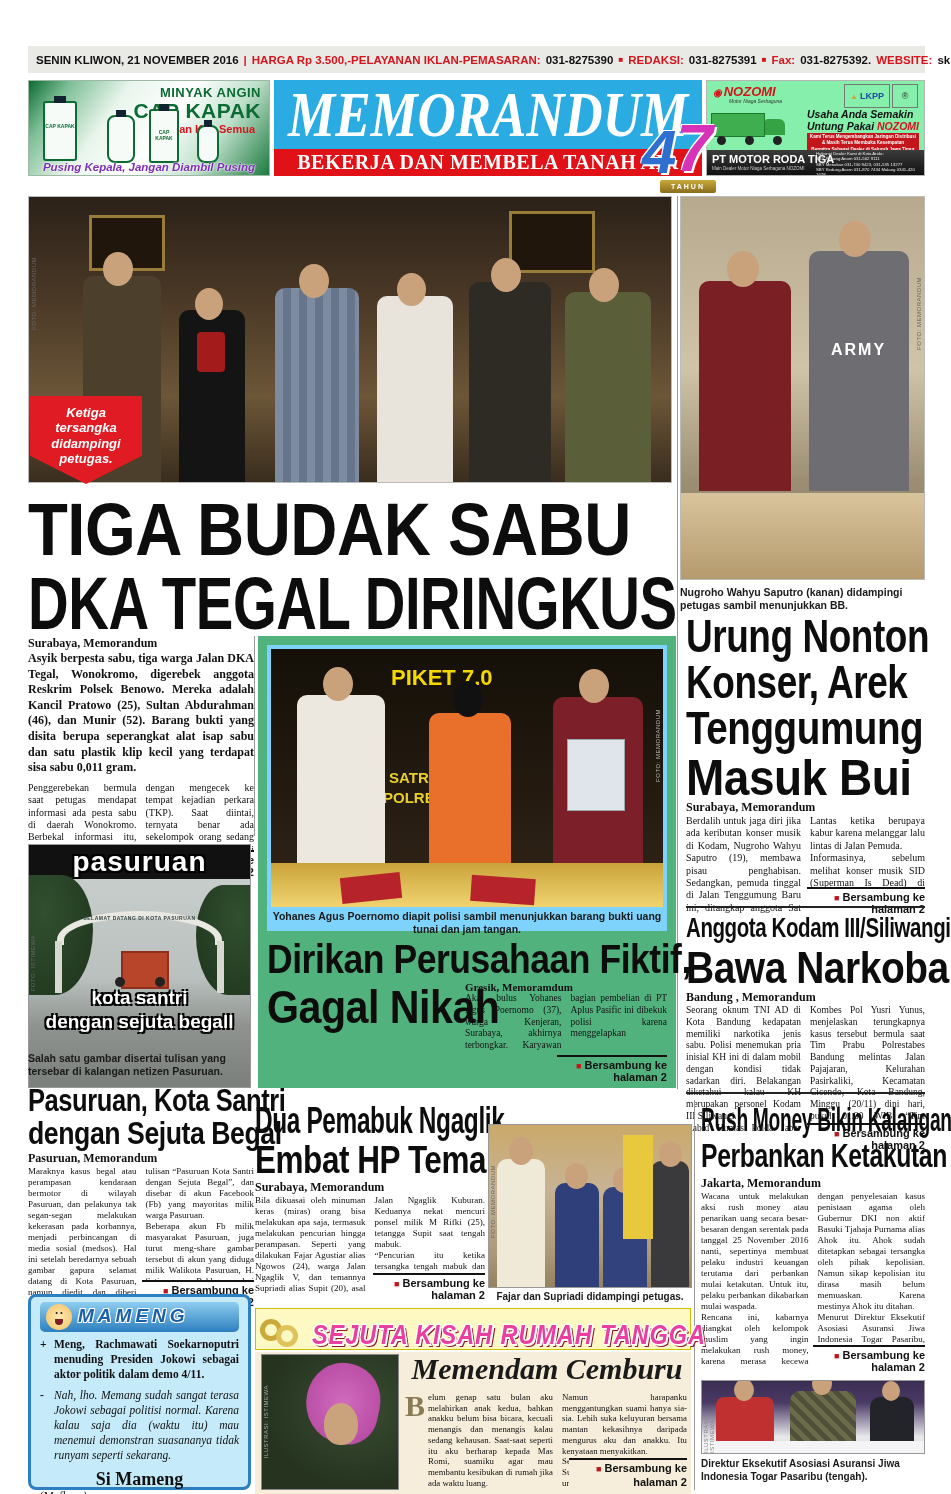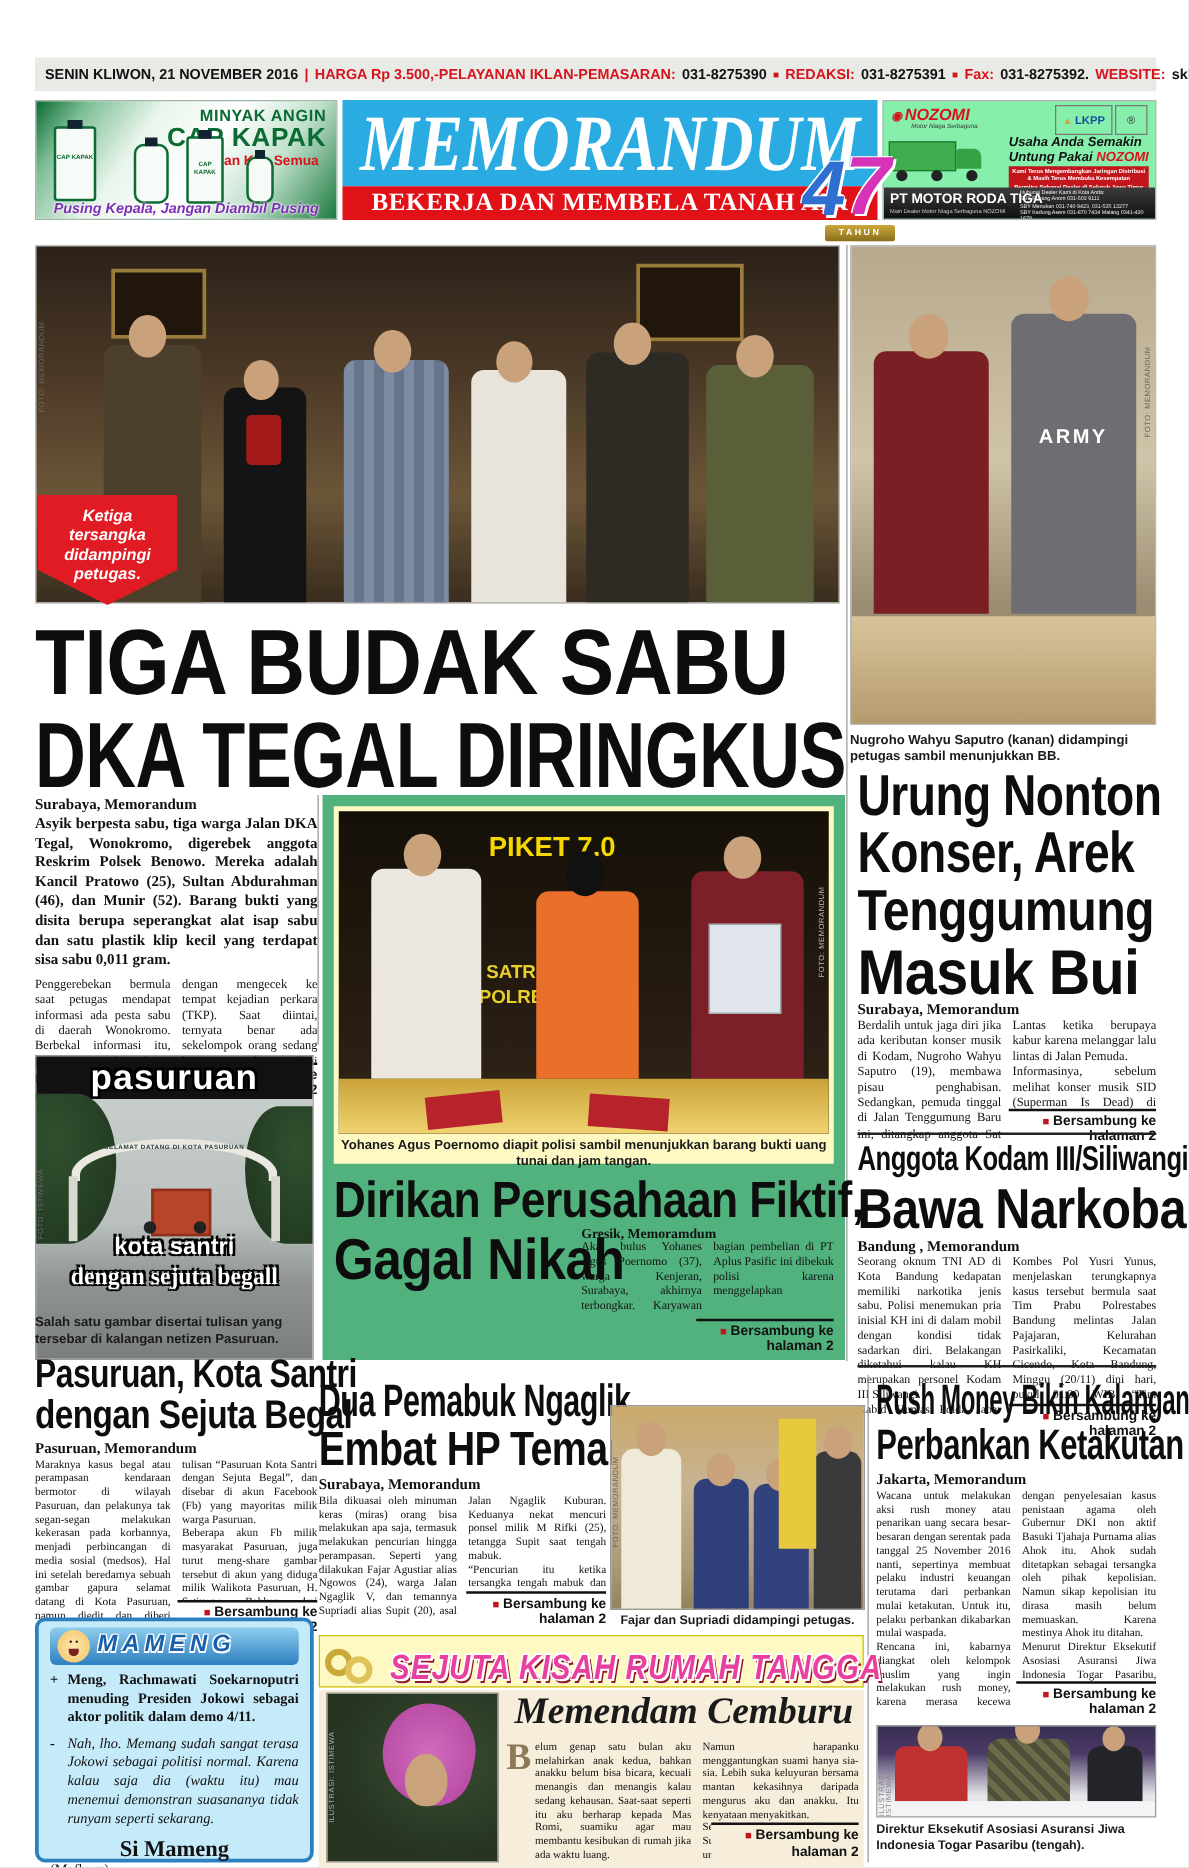--- a/index.html
+++ b/index.html
@@ -81,21 +81,21 @@
   .bd{font-family:"Liberation Serif",serif;font-size:10px;line-height:1.24;text-align:justify;}
   .c2{columns:2;column-gap:9px;}
   .cap{font-family:"Liberation Sans",sans-serif;font-weight:bold;font-size:10.5px;line-height:1.25;color:#1a1a1a;}
   .cont{position:absolute;bottom:0;right:0;border-top:2px solid #111;padding-top:2px;
     font-family:"Liberation Sans",sans-serif;font-weight:bold;font-size:11px;color:#111;text-align:right;background:inherit;}
   .cont .sqr{color:#c3161c;font-size:9px;margin-right:3px;}
   .vline{position:absolute;width:1px;background:#9a9a9a;}
   .hline{position:absolute;height:2px;background:#222;}
   
   .greenbox{left:258px;top:636px;width:418px;height:452px;background:#52b27e;box-sizing:border-box;padding:9px 9px 0;}
-  .gb-wrap{background:#fef9c3;padding:4px 4px 0;height:286px;box-sizing:border-box;}
+  .gb-wrap{background:#7dd3fc;padding:4px 4px 0;height:286px;box-sizing:border-box;}
   .gb-photo{position:relative;height:258px;background:linear-gradient(#141008,#241a10 55%,#33261a);overflow:hidden;}
   .gb-cap{text-align:center;padding-top:3px;font-size:10.5px;}
   
   .meme-txt{position:absolute;left:0;right:0;text-align:center;font-family:"Liberation Sans",sans-serif;font-weight:bold;color:#fff;
     text-shadow:2px 2px 0 #000,-2px -2px 0 #000,2px -2px 0 #000,-2px 2px 0 #000;}
   
   .mameng{left:28px;top:1294px;width:223px;height:196px;background:#c5eafa;border:3px solid #2d7fc0;border-radius:8px;
     box-sizing:border-box;padding:5px 9px;font-family:"Liberation Serif",serif;}
   .mameng-band{position:relative;height:30px;background:linear-gradient(#8ecdef,#2d7fc0);border-radius:5px;margin-bottom:5px;}
   .mameng-title{position:absolute;left:38px;top:3px;font-family:"Liberation Sans",sans-serif;font-weight:bold;font-style:italic;
@@ -333,21 +333,21 @@
     <div style="position:absolute;left:-6px;top:30px;width:70px;height:120px;background:radial-gradient(ellipse at 30% 30%,#31502f,#1d331c);border-radius:0 50% 60% 0;"></div>
     <div style="position:absolute;right:-6px;top:40px;width:60px;height:110px;background:radial-gradient(ellipse at 70% 30%,#31502f,#1d331c);border-radius:50% 0 0 60%;"></div>
     <div style="position:absolute;left:28px;right:28px;top:66px;height:34px;border:7px solid #e9e9e2;border-bottom:none;border-radius:100% 100% 0 0/170% 170% 0 0;box-sizing:border-box;"></div>
     <div style="position:absolute;left:0;right:0;top:70px;text-align:center;font-family:'Liberation Sans',sans-serif;font-weight:bold;font-size:5px;color:#344;letter-spacing:0.5px;">SELAMAT DATANG DI KOTA PASURUAN</div>
     <div style="position:absolute;left:26px;top:96px;width:7px;height:52px;background:#d8d8d0;"></div>
     <div style="position:absolute;right:26px;top:96px;width:7px;height:52px;background:#d8d8d0;"></div>
     <div style="position:absolute;left:92px;top:106px;width:44px;height:34px;background:#b8452a;border:2px solid #8e2f1c;"></div>
     <div style="position:absolute;left:86px;top:132px;width:10px;height:10px;background:#222;border-radius:50%;"></div>
     <div style="position:absolute;left:126px;top:132px;width:10px;height:10px;background:#222;border-radius:50%;"></div>
     <div class="meme-txt" style="top:142px;font-size:19px;">kota santri</div>
-    <div class="meme-txt" style="top:166px;font-size:19px;font-family:Liberation Serif, serif;">dengan sejuta begall</div>
+    <div class="meme-txt" style="top:166px;font-size:19px;">dengan sejuta begall</div>
     <div class="credit" style="left:1px;top:90px;">FOTO: ISTIMEWA</div>
   </div>
   <div class="abs cap" style="left:28px;top:1052px;width:223px;">Salah satu gambar disertai tulisan yang tersebar di kalangan netizen Pasuruan.</div>
 
   <div class="abs" style="left:28px;top:1082px;width:226px;">
     <div style="height:33px;"><span class="hl sq" style="font-size:29px;transform:scale(0.88,1.1);">Pasuruan, Kota Santri</span></div>
     <div style="height:36px;"><span class="hl sq" style="font-size:29px;transform:scale(0.92,1.1);">dengan Sejuta Begal</span></div>
     <div class="dl">Pasuruan, Memorandum</div>
     <div style="position:relative;height:142px;overflow:hidden;">
       <div class="bd c2 pre" style="font-size:9px;line-height:1.22;height:142px;overflow:hidden;">Maraknya kasus begal atau perampasan kendaraan bermotor di wilayah Pasuruan, dan pelakunya tak segan-segan melakukan kekerasan pada korbannya, menjadi perbincangan di media sosial (medsos). Hal ini setelah beredarnya sebuah gambar gapura selamat datang di Kota Pasuruan, namun diedit dan diberi tulisan “Pasuruan Kota Santri dengan Sejuta Begal”, dan disebar di akun Facebook (Fb) yang mayoritas milik warga Pasuruan.

